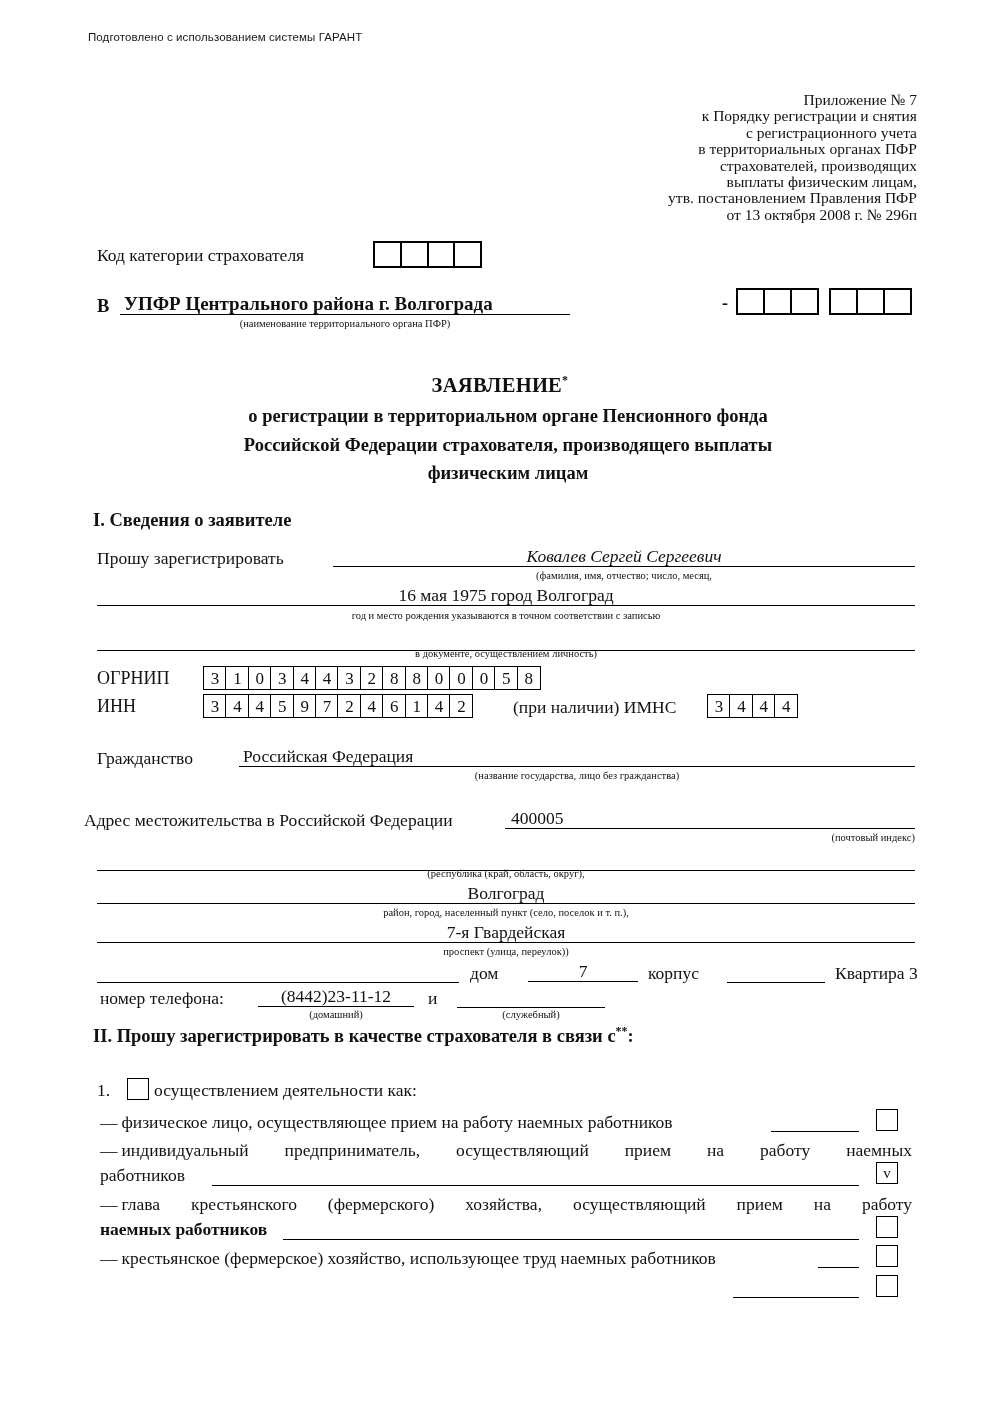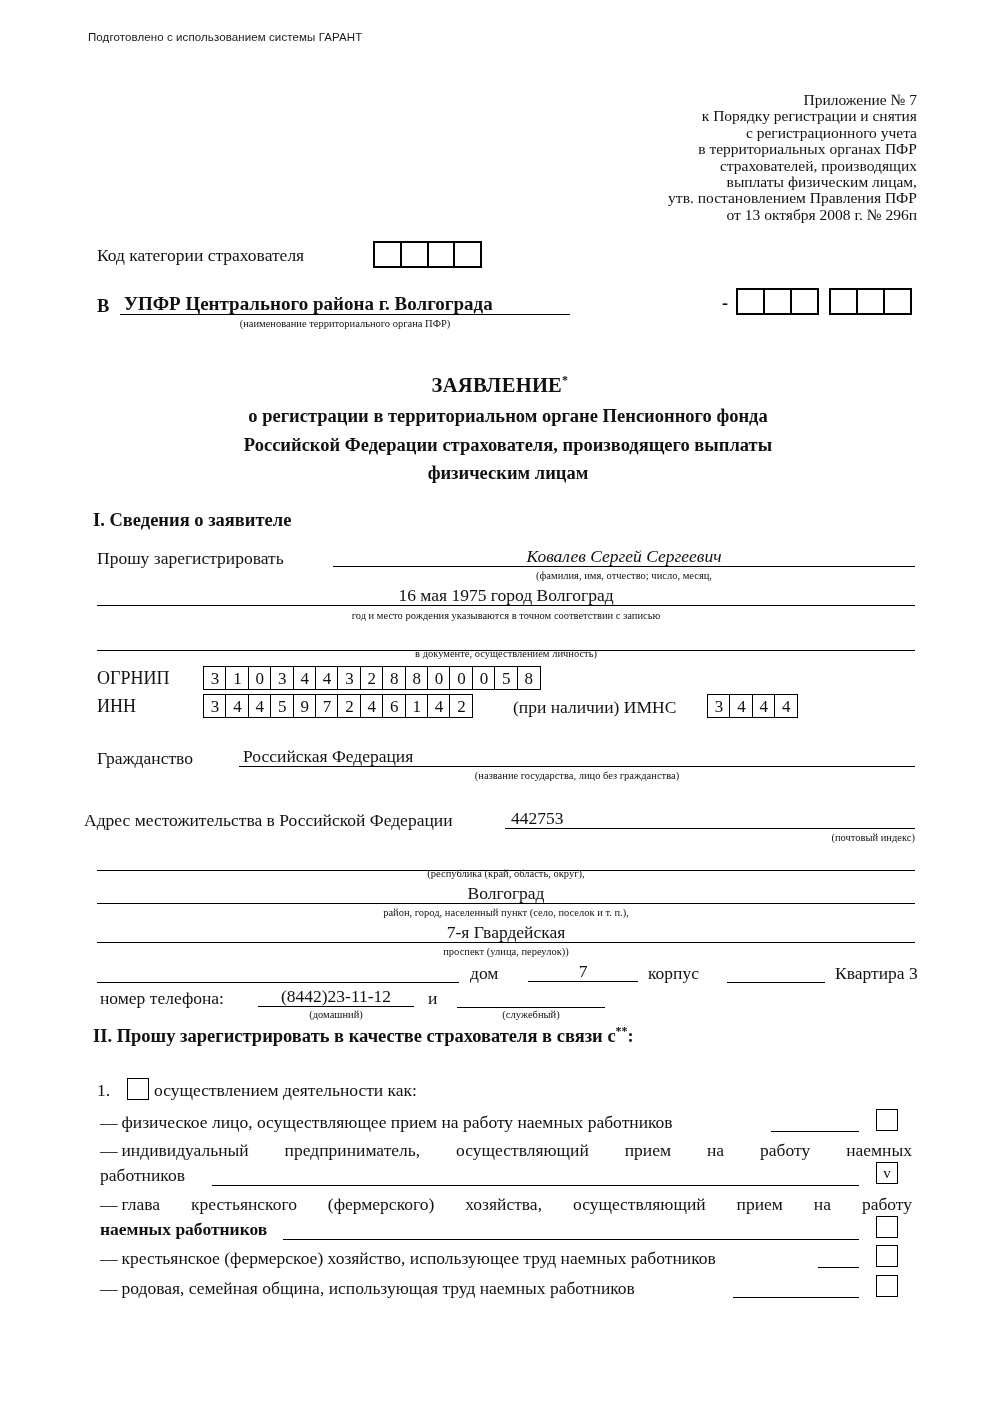--- a/index.html
+++ b/index.html
@@ -246,21 +246,21 @@
     <div class="bx">4</div>
     <div class="bx">4</div>
     <div class="bx">4</div>
   </div>
 
   <div class="abs lbl" style="left:97px; top:748px;">Гражданство</div>
   <div class="abs ul" style="left:239px; top:746px; width:676px; text-align:left; padding-left:4px;">Российская Федерация</div>
   <div class="abs cap" style="left:239px; top:770px; width:676px;">(название государства, лицо без гражданства)</div>
 
   <div class="abs lbl" style="left:84px; top:810px;">Адрес местожительства в Российской Федерации</div>
-  <div class="abs ul" style="left:505px; top:808px; width:410px; text-align:left; padding-left:6px;">442753</div>
+  <div class="abs ul" style="left:505px; top:808px; width:410px; text-align:left; padding-left:6px;">400005</div>
   <div class="abs cap" style="left:505px; top:832px; width:410px; text-align:right; padding-right:245px;">(почтовый индекс)</div>
 
   <div class="abs ul" style="left:97px; top:849px; width:818px; height:22px;"></div>
   <div class="abs cap" style="left:97px; top:868px; width:818px;">(республика (край, область, округ),</div>
 
   <div class="abs ul" style="left:97px; top:883px; width:818px;">Волгоград</div>
   <div class="abs cap" style="left:97px; top:907px; width:818px;">район, город, населенный пункт (село, поселок и т. п.),</div>
 
   <div class="abs ul" style="left:97px; top:922px; width:818px;">7-я Гвардейская</div>
   <div class="abs cap" style="left:97px; top:946px; width:818px;">проспект (улица, переулок))</div>
@@ -304,19 +304,16 @@
   <div class="abs li-text" style="left:100px; top:1217px;font-weight:bold;">наемных работников</div>
   <div class="abs ul" style="left:283px; top:1220px; width:576px; height:20px;"></div>
   <div class="abs cbx" style="left:876px; top:1216px;"></div>
 
   <div class="abs li-text" style="left:100px; top:1246px; white-space:nowrap;">
     <span class="dash">—</span><span>крестьянское (фермерское) хозяйство, использующее труд наемных работников</span>
   </div>
   <div class="abs ul" style="left:818px; top:1248px; width:41px; height:20px;"></div>
   <div class="abs cbx" style="left:876px; top:1245px;"></div>
 
-  <div class="abs li-text" style="left:100px; top:1276px; white-space:nowrap;">
-    <span class="dash">—</span><span>родовая, семейная община, использующая труд наемных работников</span>
-  </div>
   <div class="abs ul" style="left:733px; top:1278px; width:126px; height:20px;"></div>
   <div class="abs cbx" style="left:876px; top:1275px;"></div>
 
 </div>
 
 </body></html>

